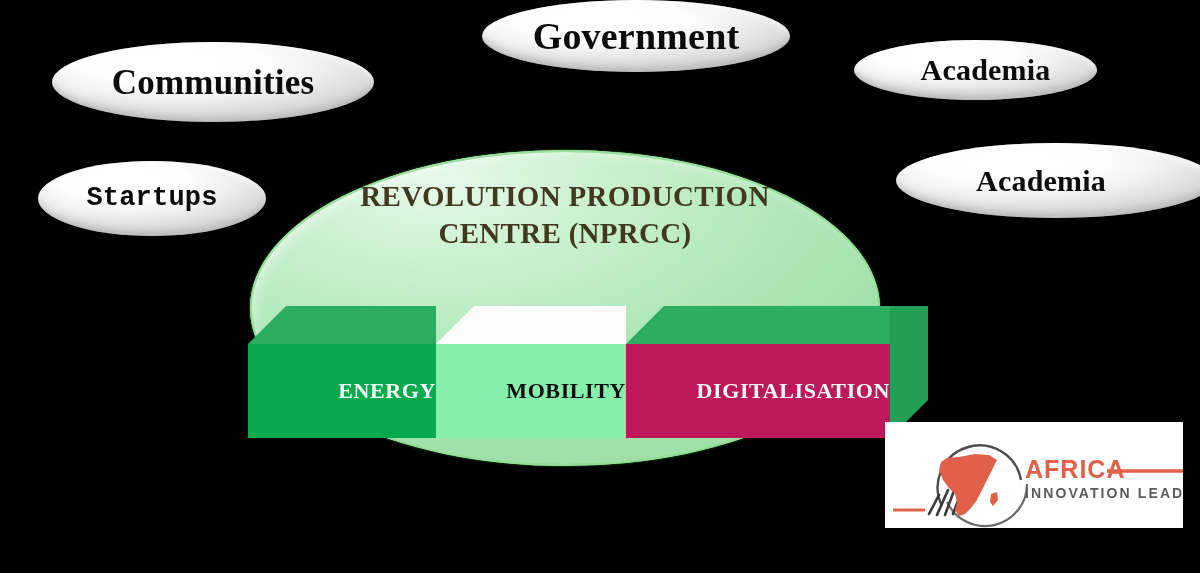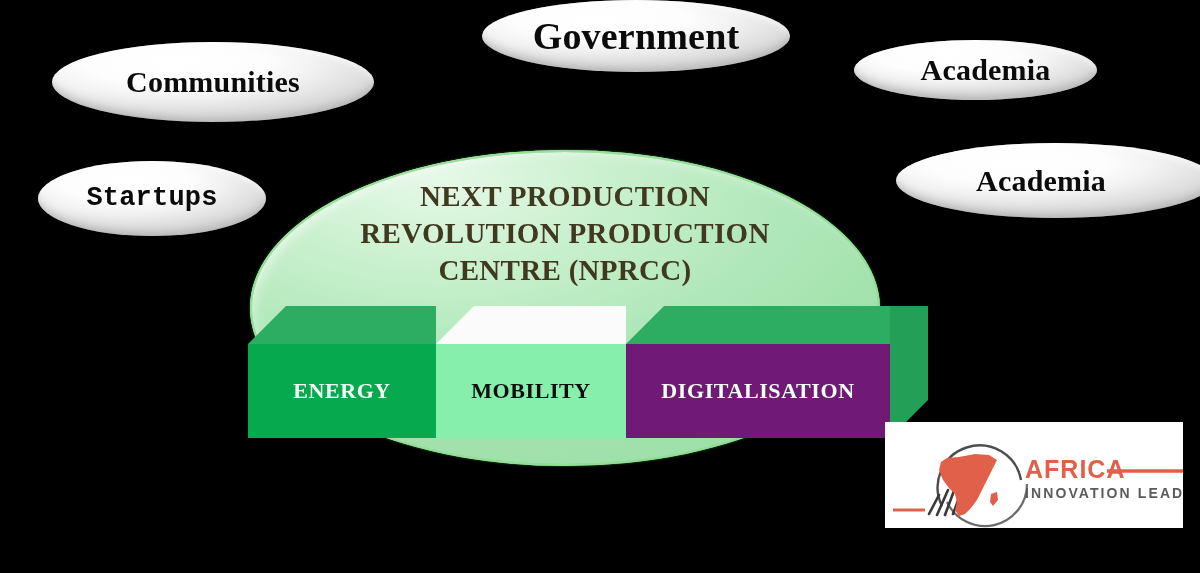--- a/index.html
+++ b/index.html
@@ -40,21 +40,21 @@
   .ellipse .ell-label {
     color: #0b0b0b;
     font-weight: bold;
     white-space: nowrap;
     letter-spacing: 0.2px;
     line-height: 1;
     text-align: center;
   }
 
   #ellipse-communities { left: 52px;  top: 42px;  width: 322px; height: 80px; }
-  #ellipse-communities .ell-label { font-size: 30px; }
+  #ellipse-communities .ell-label { font-size: 35px; }
 
   #ellipse-government  { left: 482px; top: 0px;   width: 308px; height: 72px; }
   #ellipse-government  .ell-label { font-size: 38px; }
 
   #ellipse-academia    { left: 854px; top: 40px;  width: 243px; height: 60px; }
   #ellipse-academia    .ell-label { font-size: 30px; margin-left: 20px; }
 
   #ellipse-startups    { left: 38px;  top: 161px; width: 228px; height: 75px; font-family: Liberation Mono, monospace; }
   #ellipse-startups    .ell-label { font-size: 27px; }
 
@@ -116,21 +116,21 @@
   .pillar {
     position: absolute;
     top: 38px;
     height: 94px;
   }
   .pillar .face-front {
     position: absolute;
     inset: 0;
     display: flex;
     align-items: center;
-    justify-content: center;
+    justify-content: flex-end;
   }
   .pillar .face-top {
     position: absolute;
     left: 0;
     top: -38px;
     width: 100%;
     height: 38px;
   }
   .pillar .pil-label {
     font-weight: bold;
@@ -153,21 +153,21 @@
   #pillar-mobility { left: 188px; width: 190px; }
   #pillar-mobility .face-front { background: #86efac; }
   #pillar-mobility .face-top {
     background: #fbfbfb;
     clip-path: polygon(38px 0, 100% 0, 100% 100%, 0 100%);
   }
   #pillar-mobility .pil-label { color: #0d0d0d; }
 
   
   #pillar-digital { left: 378px; width: 264px; }
-  #pillar-digital .face-front { background: #701a75; }
+  #pillar-digital .face-front { background: #be185d; }
   #pillar-digital .face-top {
     background: #2cad62;
     clip-path: polygon(38px 0, 100% 0, 100% 100%, 0 100%);
   }
   #pillar-digital .pil-label { color: #f4fff7; }
 
   
   #prism-side {
     position: absolute;
     left: 642px;
@@ -225,21 +225,20 @@
     <span class="ell-label">Startups</span>
   </div>
 
   <div class="ellipse" id="ellipse-industry">
     <span class="ell-label">Academia</span>
   </div>
 
   <div id="dome">
     <div id="dome-rim"></div>
     <div id="dome-text">
-      <div>NEXT PRODUCTION</div>
       <div>REVOLUTION PRODUCTION</div>
       <div>CENTRE (NPRCC)</div>
     </div>
   </div>
 
   <div id="prism">
 
     <div id="prism-side"></div>
 
     <div class="pillar" id="pillar-energy">

